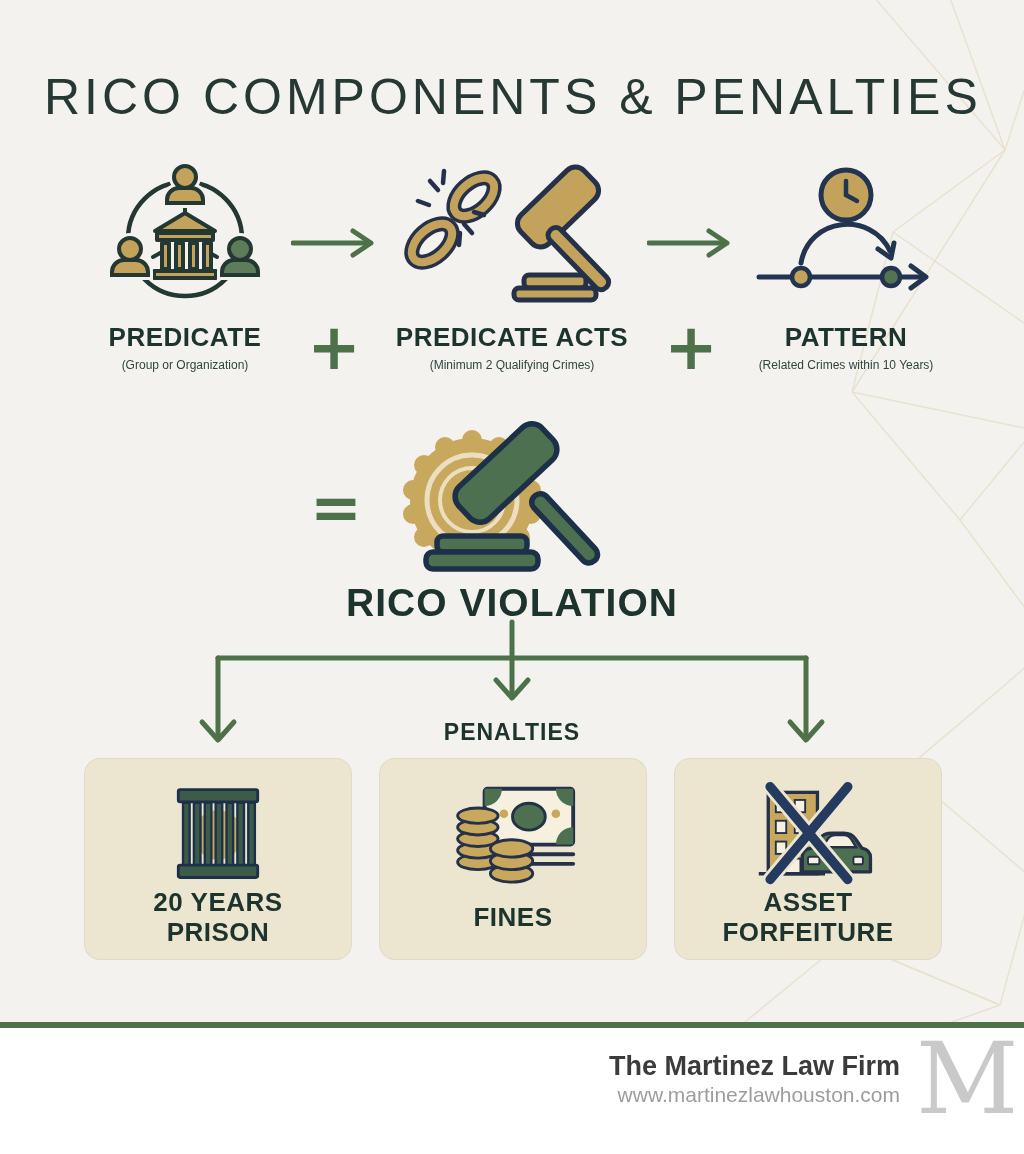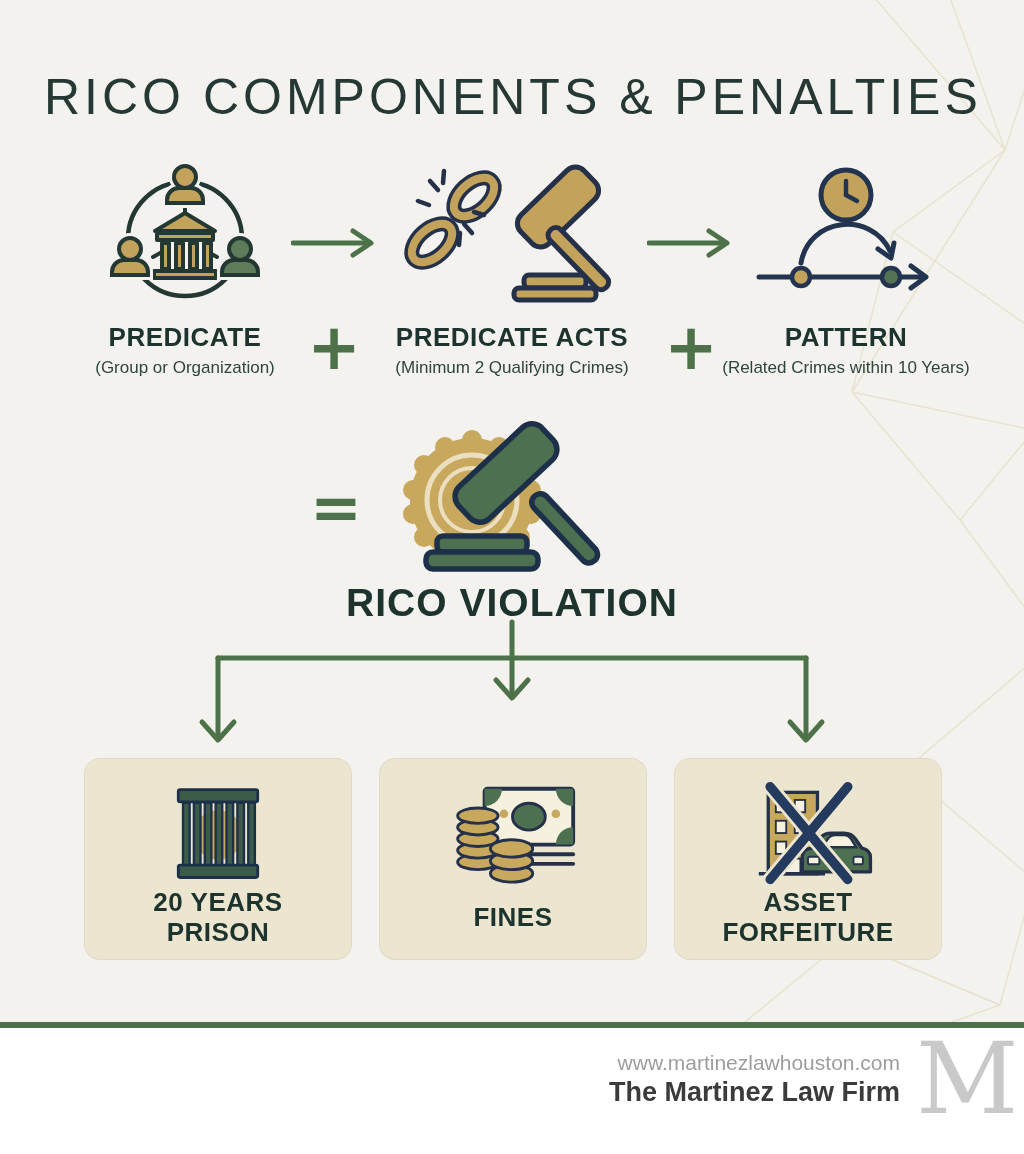--- a/index.html
+++ b/index.html
@@ -15,21 +15,21 @@
     position:absolute;z-index:1;top:68px;left:0;width:100%;
     font-size:50px;font-weight:400;letter-spacing:4px;
     color:#263833;font-family:"Liberation Sans",sans-serif;margin-left:44px;
   }
 
   
   .component{position:absolute;z-index:1;top:158px;width:260px;display:flex;flex-direction:column;align-items:center;}
   .c1{left:55px;}.c2{left:382px;}.c3{left:708px;margin-left:8px;}
   .icon-wrap{height:152px;display:flex;align-items:center;justify-content:center;}
   .comp-label{margin-top:12px;font-size:26px;font-weight:bold;letter-spacing:.5px;color:#1d332e;white-space:nowrap;}
-  .comp-sub{margin-top:5px;font-size:17px;color:#2e443e;white-space:nowrap;}
+  .comp-sub{margin-top:5px;font-size:12px;color:#2e443e;white-space:nowrap;}
 
   
   .arrow-svg{position:absolute;z-index:1;top:228px;}
   .a1{left:291px;}.a2{left:647px;}
   .plus{
     position:absolute;z-index:1;font-weight:bold;font-size:64px;line-height:1;
     color:#4d7249;transform:translate(-50%,-50%);
     font-family:"DejaVu Sans",sans-serif;
   }
   .p1{left:334px;top:347px;}.p2{left:691px;top:347px;}
@@ -250,20 +250,21 @@
     <g fill="none" stroke="#4d7249" stroke-width="5" stroke-linecap="round" stroke-linejoin="round">
       <line x1="512" y1="10" x2="512" y2="82"></line>
       <path d="M496,68 L512,86 L528,68"></path>
       <line x1="218" y1="46" x2="806" y2="46"></line>
       <line x1="218" y1="46" x2="218" y2="124"></line>
       <path d="M202,110 L218,128 L234,110"></path>
       <line x1="806" y1="46" x2="806" y2="124"></line>
       <path d="M790,110 L806,128 L822,110"></path>
     </g>
   </svg>
+  <div id="penalties-header">PENALTIES</div>
 
   <div class="pbox b1">
     <div class="p-icon">
       <svg width="104" height="106" viewBox="0 0 110 112">
         <circle cx="55" cy="57" r="26" fill="#c8a85c"></circle>
         <g fill="#3c5b49" stroke="#1d3049" stroke-width="2.5">
           <rect x="18" y="23" width="7" height="66"></rect>
           <rect x="29.5" y="23" width="7" height="66"></rect>
           <rect x="41" y="23" width="7" height="66"></rect>
           <rect x="52.5" y="23" width="7" height="66"></rect>
@@ -349,19 +350,19 @@
     </div>
     <div class="plabel">
       <span>FINES</span>
       <span></span>
     </div>
   </div>
 
   <div id="footer-bar"></div>
   <div id="footer">
     <div id="footer-text">
+      <div id="firm-name">The Martinez Law Firm</div>
       <div id="firm-site">www.martinezlawhouston.com</div>
-      <div id="firm-name">The Martinez Law Firm</div>
     </div>
     <div id="monogram">M</div>
   </div>
 
 </div>
 
 </body></html>

